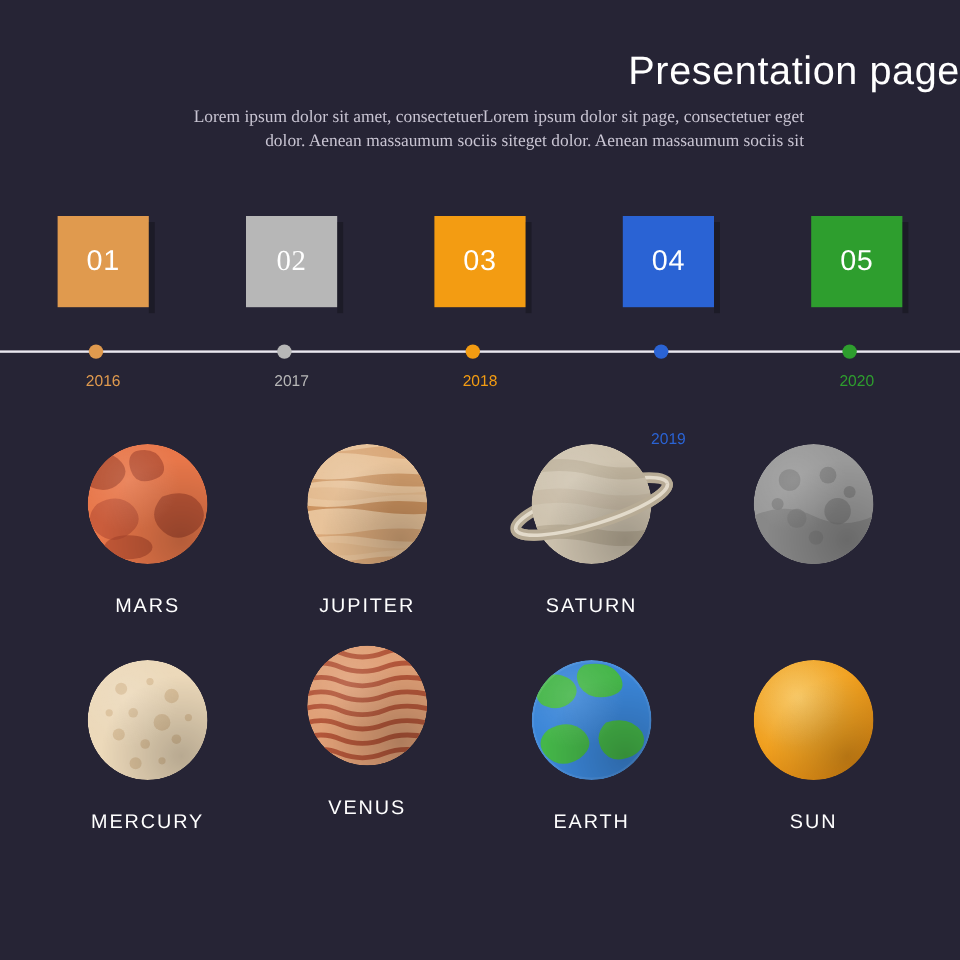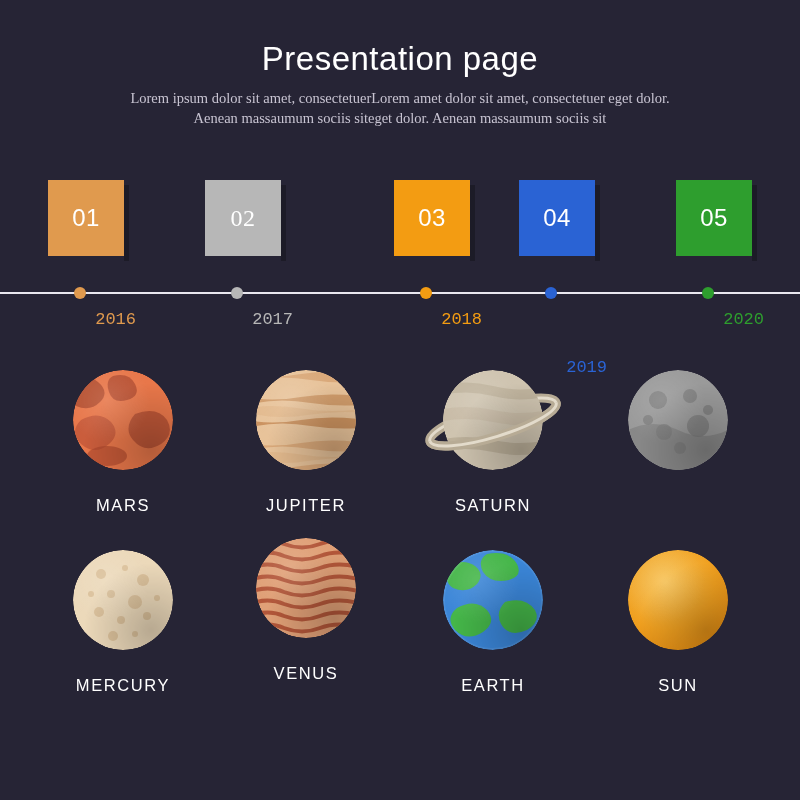--- a/index.html
+++ b/index.html
@@ -21,21 +21,21 @@
     width: 800px; height: 800px;
     background: #262435;
   }
 
   
   .header {
     position: absolute;
     left: 0;
     top: 40px;
     width: 800px;
-    text-align: center;
+    text-align: right;
   }
   .title {
     color: #ffffff;
     font-size: 33px;
     font-weight: normal;
     letter-spacing: 0.5px;
     margin: 0 0 10px 0;
     font-family: "Liberation Sans", sans-serif;
   }
   .subtitle {
@@ -97,23 +97,23 @@
     margin-left: -6px;
     width: 12px;
     height: 12px;
     border-radius: 50%;
   }
   .tl-year {
     position: absolute;
     top: 130px;
     left: -12px;
     width: 100px;
-    text-align: right;
-    font-size: 17px;
-    font-family: Liberation Mono, monospace;
+    text-align: center;
+    font-size: 13px;
+    font-family: Liberation Sans, sans-serif;
   }
 
   
   .planets {
     position: absolute;
     left: 0;
     top: 360px;
     width: 800px;
     height: 420px;
   }
@@ -162,37 +162,37 @@
     pointer-events: none;
   }
 </style>
 </head>
 <body>
 
 <div id="stage">
 
   <div class="header">
     <h1 class="title">Presentation page</h1>
-    <p class="subtitle">Lorem ipsum dolor sit amet, consectetuerLorem amet dolor sit amet, consectetuer eget dolor. Aenean massaumum sociis siteget dolor. Aenean massaumum sociis sit</p>
+    <p class="subtitle">Lorem ipsum dolor sit amet, consectetuerLorem ipsum dolor sit page, consectetuer eget dolor. Aenean massaumum sociis siteget dolor. Aenean massaumum sociis sit</p>
   </div>
 
   <div class="timeline">
     <div class="timeline-line"></div>
     <div id="timeline-items">
         <div class="tl-item" style="left: 48px;">
           <div class="tl-box" style="background: rgb(224, 154, 78);">01</div>
           <div class="tl-dot" style="background: rgb(224, 154, 78);"></div>
           <div class="tl-year" style="color: rgb(224, 154, 78);">2016</div>
         </div>
         <div class="tl-item" style="left: 205px;">
           <div class="tl-box" style="background: rgb(183, 183, 183); font-family: Liberation Serif, serif;">02</div>
           <div class="tl-dot" style="background: rgb(183, 183, 183);"></div>
           <div class="tl-year" style="color: rgb(183, 183, 183);">2017</div>
         </div>
-        <div class="tl-item" style="left: 362px; margin-left: 32px;">
+        <div class="tl-item" style="left: 362px;">
           <div class="tl-box" style="background: rgb(243, 156, 18);">03</div>
           <div class="tl-dot" style="background: rgb(243, 156, 18);"></div>
           <div class="tl-year" style="color: rgb(243, 156, 18);">2018</div>
         </div>
         <div class="tl-item" style="left: 519px;">
           <div class="tl-box" style="background: rgb(42, 99, 212); text-align: right;">04</div>
           <div class="tl-dot" style="background: rgb(42, 99, 212);"></div>
           <div class="tl-year" style="color: rgb(42, 99, 212); margin-top: 48px;">2019</div>
         </div>
         <div class="tl-item" style="left: 676px;">

